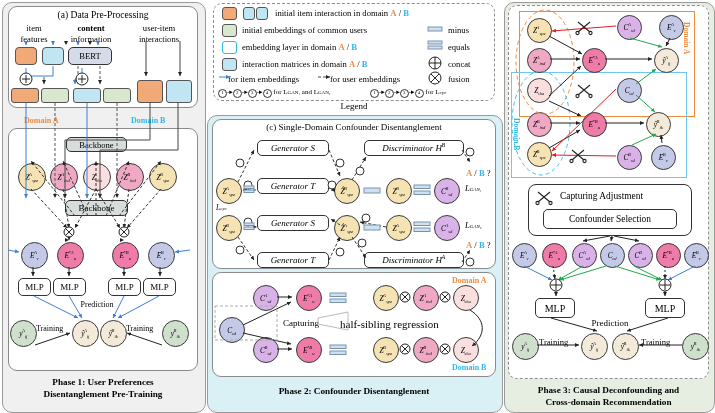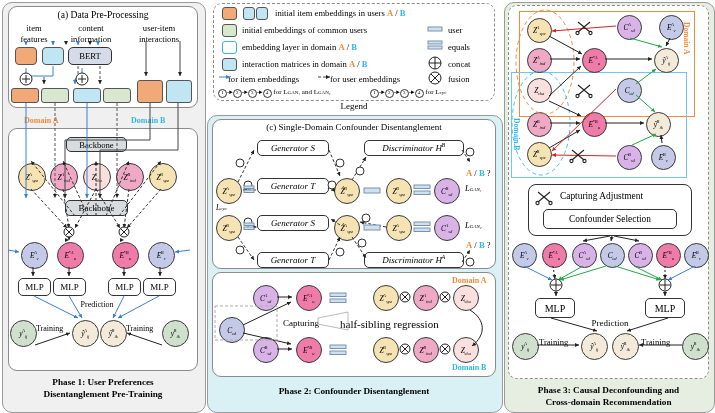--- a/index.html
+++ b/index.html
@@ -68,21 +68,21 @@
 <div id="root">
 
   <div class="abs phase1" style="left:2px;top:2px;width:202px;height:409px;"></div>
 
   <div class="abs panel" style="left:8px;top:6px;width:190px;height:102px;"></div>
   <div class="abs cap" style="left:8px;top:9px;width:190px;">(a) Data Pre-Processing</div>
 
   <div class="abs lbl ctr" style="left:12px;top:23px;width:44px;">item</div>
   <div class="abs lbl ctr" style="left:8px;top:34px;width:52px;">features</div>
 
-  <div class="abs lbl ctr" style="left:63px;top:23px;width:56px;">content</div>
+  <div class="abs lbl ctr" style="left:63px;top:23px;width:56px;font-weight:bold;">content</div>
   <div class="abs lbl ctr" style="left:60px;top:34px;width:62px;">information</div>
 
   <div class="abs lbl ctr" style="left:128px;top:23px;width:62px;">user-item</div>
   <div class="abs lbl ctr" style="left:126px;top:34px;width:66px;">interactions</div>
 
   <div class="abs sw sw-orange" style="left:15px;top:47px;width:22px;height:18px;border-radius:4px;"></div>
   <div class="abs sw sw-lblue" style="left:42px;top:47px;width:22px;height:18px;border-radius:4px;"></div>
   <div class="abs rbox gbox" style="left:68px;top:47px;width:44px;height:18px;font-size:8.6px;">BERT</div>
 
   <div class="abs sw sw-orange" style="left:11px;top:88px;width:28px;height:15px;"></div>
@@ -154,37 +154,37 @@
 
   <div class="abs phlabel" style="left:4px;top:377px;width:198px;">Phase 1: User Preferences</div>
   <div class="abs phlabel" style="left:4px;top:389px;width:198px;">Disentanglement Pre-Training</div>
 
   <div class="abs dashpanel" style="left:213px;top:3px;width:282px;height:98px;"></div>
 
   <div class="abs sw sw-orange" style="left:222px;top:7px;width:15px;height:13px;"></div>
   <div class="abs sw sw-lblue" style="left:243px;top:7px;width:12px;height:13px;"></div>
   <div class="abs sw sw-lblue" style="left:256px;top:7px;width:12px;height:13px;"></div>
   <div class="abs lbl" style="left:275px;top:8px;">
-    <span>initial item embeddings in users </span><span class="A">A</span><span> / </span><span class="B">B</span>
+    <span>initial item interaction in domain </span><span class="A">A</span><span> / </span><span class="B">B</span>
   </div>
 
   <div class="abs sw sw-green" style="left:222px;top:24px;width:15px;height:13px;"></div>
   <div class="abs lbl" style="left:242px;top:25px;">initial embeddings of common users</div>
 
   <div class="abs sw sw-white" style="left:222px;top:41px;width:15px;height:13px;border-color:#2fb8e8;"></div>
   <div class="abs lbl" style="left:242px;top:42px;">
     <span>embedding layer in domain </span><span class="A">A</span><span> / </span><span class="B">B</span>
   </div>
 
   <div class="abs sw sw-lblue" style="left:222px;top:58px;width:15px;height:13px;"></div>
   <div class="abs lbl" style="left:242px;top:59px;">
     <span>interaction matrices in domain </span><span class="A">A</span><span> / </span><span class="B">B</span>
   </div>
 
-  <div class="abs lbl" style="left:448px;top:25px;">user</div>
+  <div class="abs lbl" style="left:448px;top:25px;">minus</div>
   <div class="abs lbl" style="left:448px;top:42px;">equals</div>
   <div class="abs lbl" style="left:448px;top:59px;">concat</div>
   <div class="abs lbl" style="left:448px;top:74px;">fusion</div>
 
   <div class="abs lbl" style="left:228px;top:74px;">for item embeddings</div>
   <div class="abs lbl" style="left:330px;top:74px;">for user embeddings</div>
 
   <div class="abs lbl" style="left:218px;top:88px;font-size:7px;">
     <span class="circnum">1</span>-▸<span class="circnum">2</span>-▸<span class="circnum">3</span>-▸<span class="circnum">4</span>
     <span style="font-style:normal;"> <span>for L</span><span style="font-size:5px;">GAN₁</span> <span>and L</span><span style="font-size:5px;">GAN₂</span></span>

